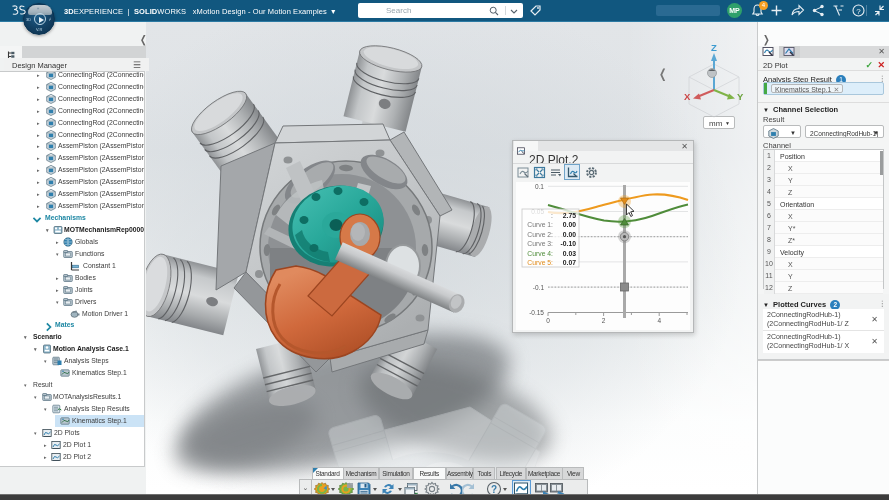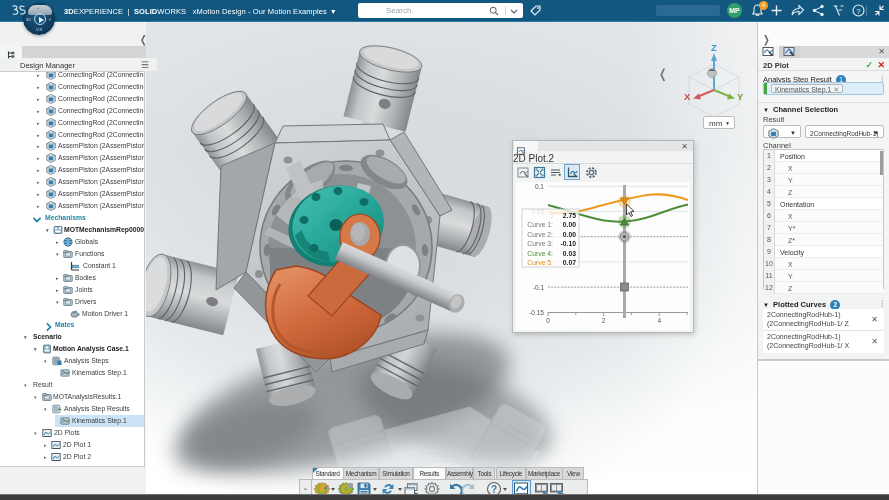--- a/index.html
+++ b/index.html
@@ -28,21 +28,21 @@
 #avatar { left:727px; top:3px; width:15px; height:15px; border-radius:50%; background:#2fa06b; z-index:51; color:#fff; font-size:7px; font-weight:bold; text-align:center; line-height:15px; }
 .tbicon { top:3px; width:15px; height:15px; z-index:51; }
 #belldot { left:759px; top:1px; width:9px; height:9px; background:#f5a022; border-radius:50%; z-index:52; color:#fff; font-size:6px; text-align:center; line-height:9px; }
 #tbsep { left:866px; top:5px; width:1px; height:11px; background:#4d81a2; z-index:51; }
 
 
 #leftcol { left:0; top:22px; width:146px; height:478px; background:#f0f2f2; z-index:30; }
 #lp-collapse { position:absolute; left:140px; top:13px; font-size:8px; color:#666; transform:scaleY(1.3); }
 #lp-tabs { position:absolute; left:0; top:24px; width:146px; height:12px; background:#d2d4d5; }
 #lp-tab1 { position:absolute; left:0px; top:0px; width:22px; height:12px; background:#f4f5f5; }
-#lp-title { position:absolute; left:12px; top:36px; width:145px; height:13px; background:#f0f1f1;padding-left:43px; }
+#lp-title { position:absolute; left:4px; top:36px; width:145px; height:13px; background:#f0f1f1;padding-left:43px; }
 #lp-title .t { position:absolute; left:8px; top:3px; font-size:7.5px; color:#333; }
 #lp-title .h { position:absolute; right:8px; top:2px; font-size:9px; color:#555; }
 #tree { position:absolute; left:0; top:49px; width:145px; height:396px; background:#fff; border:1px solid #c8cacb; border-left:none; overflow:hidden; }
 .trow { position:absolute; left:0; width:145px; height:12px; font-size:6.8px; color:#3c3c3c; white-space:nowrap; }
 .trow .ar { position:absolute; top:3px; font-size:5px; color:#666; }
 .trow .tx { position:absolute; top:2px; }
 .teal { color:#1d87a3; font-weight:bold; }
 .bold { font-weight:bold; color:#1b1b1b; }
 .sel { background:linear-gradient(90deg, transparent 55px, #cbe3f6 55px); }
 .cic { position:absolute; top:1px; width:10px; height:10px; }
@@ -52,21 +52,21 @@
 #vp-collapse { position:absolute; left:513px; top:47px; font-size:9px; color:#777; transform:scaleY(1.4); }
 #mmbox { position:absolute; left:557px; top:94px; width:32px; height:13px; background:#fff; border:1px solid #b9bbbc; border-radius:2px; font-size:8px; color:#444; }
 #mmbox .m { position:absolute; left:5px; top:2px; }
 #mmbox .c { position:absolute; right:4px; top:2.5px; font-size:5px; color:#333; }
 
 
 #plotwin { left:512px; top:140px; width:182px; height:193px; background:#f2f3f3; border:1px solid #b5b7b8; box-shadow:1px 2px 5px rgba(0,0,0,.18); z-index:20; }
 #pw-titlebar { position:absolute; left:0; top:0; width:180px; height:10px; background:#e4e5e6; }
 #pw-tab { position:absolute; left:1px; top:0px; width:24px; height:10px; background:#f6f7f7; }
 #pw-close { position:absolute; right:5px; top:1px; font-size:8px; color:#555; }
-#pw-name { position:absolute; left:0; top:12px; font-size:10px; color:#333; }
+#pw-name { position:absolute; left:16px; top:12px; font-size:12px; color:#333; }
 #pw-sep { position:absolute; left:0; top:22px; width:180px; height:1px; background:#d8d9da; }
 .pwicon { position:absolute; top:25px; width:13px; height:13px; }
 #pw-chart { position:absolute; left:3px; top:41px; width:174px; height:148px; background:#fdfdfd; }
 
 
 #rightcol { left:757px; top:22px; width:132px; height:478px; background:#fbfcfc; border-left:1px solid #c8cacb; z-index:30; font-size:8px; color:#333; }
 #rp-collapse { position:absolute; left:5px; top:13px; font-size:8px; color:#666; transform:scaleY(1.3); }
 #rp-tabs { position:absolute; left:0; top:24px; width:132px; height:12px; background:#d9dadb; }
 #rp-tab1 { position:absolute; left:0; top:0; width:21px; height:12px; background:#f4f5f5; }
 #rp-tab2 { position:absolute; left:21px; top:0; width:21px; height:12px; background:#cfd1d2; }
@@ -678,21 +678,21 @@
             <path d="M7 6 l3.5 3.5" stroke="#334" stroke-width="1.4"></path>
           </svg></div>
       <div id="rp-tab2"><svg width="12" height="11" style="margin:0 0 0 4px" viewBox="0 0 12 11">
             <rect x="1" y="1.5" width="10" height="8" fill="#dde" stroke="#556" stroke-width="0.9"></rect>
             <path d="M2.5 7.5 L6 3 L10 7.5" stroke="#2e7fae" stroke-width="1.2" fill="none"></path>
             <path d="M7 6 l3.5 3.5" stroke="#334" stroke-width="1.4"></path>
           </svg></div>
       <div id="rp-close">✕</div>
     </div>
     <div id="rp-head">
-        <span style="position:absolute;left:5px;top:3px;font-size:7.5px;font-weight:bold;">2D Plot</span>
+        <span style="position:absolute;left:5px;top:3px;font-size:7.5px;">2D Plot</span>
       <span style="position:absolute;right:17px;top:2px;color:#3da53d;font-size:9px;font-weight:bold;">✓</span>
       <span style="position:absolute;right:5px;top:2px;color:#cc2222;font-size:9px;font-weight:bold;">✕</span>
     </div>
     <div id="rp-body">
       <div class="rp-sec" style="left:5px; top:4px;">Analysis Step Result&nbsp; <span class="badge">1</span></div>
       <div class="rp-sec" style="right:4px; top:3px; color:#666;">⋮</div>
       <div style="position:absolute; left:5px; top:11px; width:121px; height:13px; background:#ddeefa; border:1px solid #a9c7dc; border-radius:2px;">
         <div style="position:absolute; left:0; top:0; width:3px; height:11px; background:#44a944;"></div>
         <div style="position:absolute; left:7px; top:1px; height:9px; background:#eef4f8; border:1px solid #b5b7b8; border-radius:2px; font-size:7px; color:#555; padding:1px 3px;">Kinematics Step.1 <span style="color:#888">✕</span></div>
       </div>

